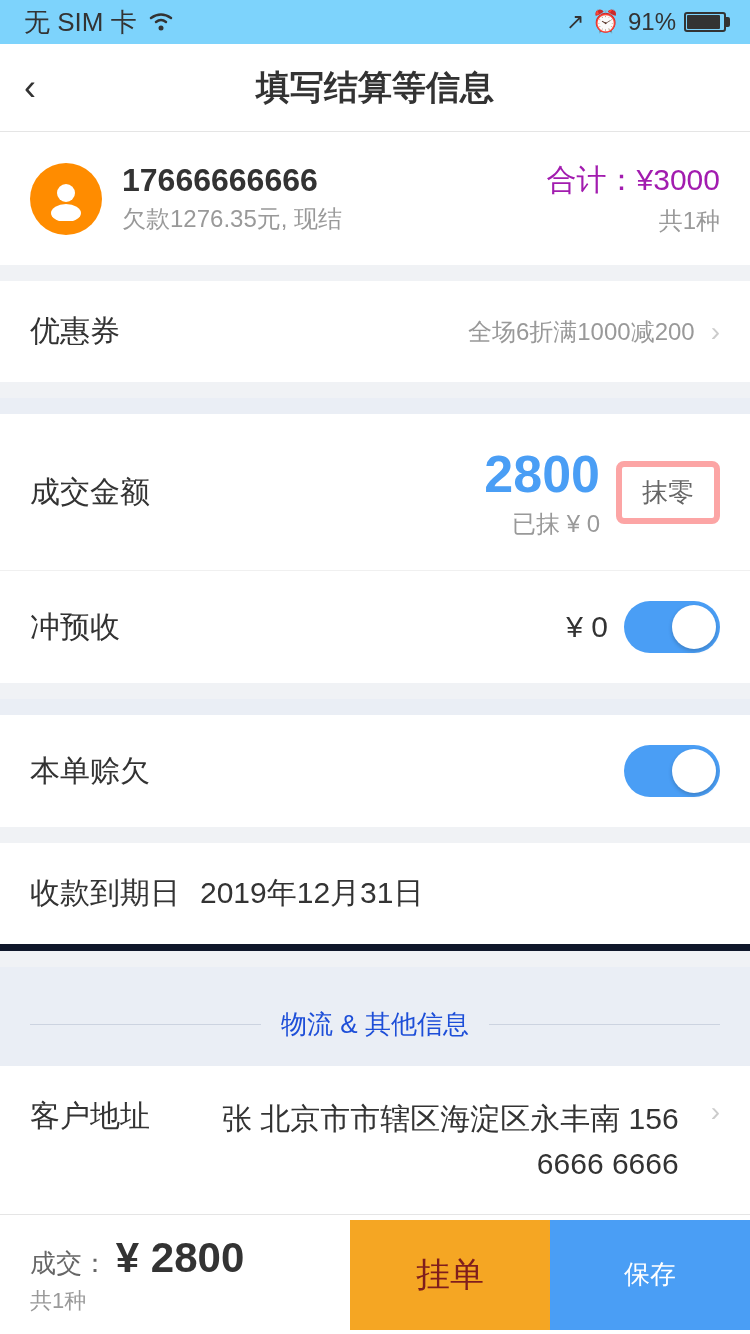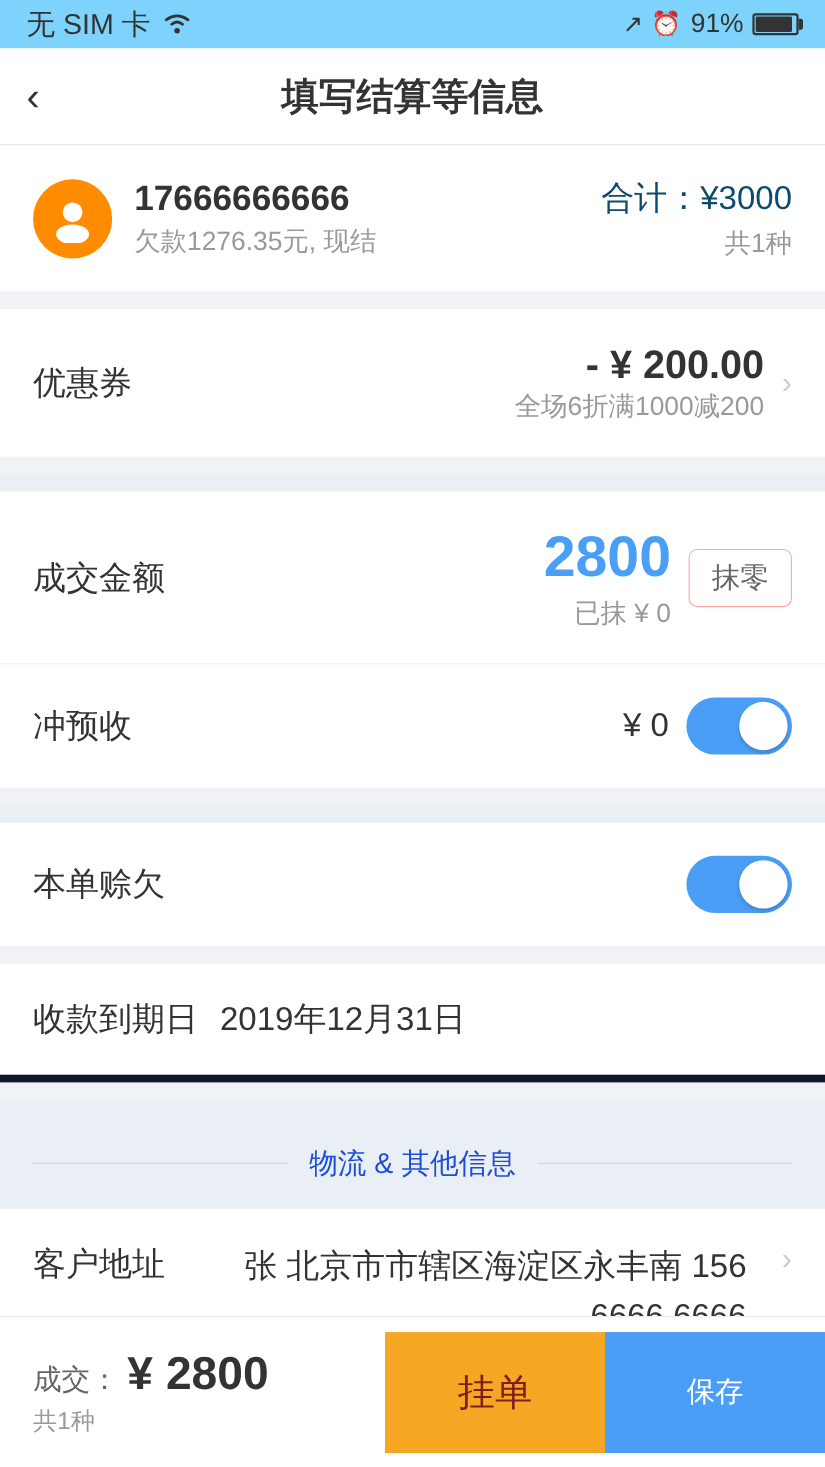--- a/index.html
+++ b/index.html
@@ -104,21 +104,21 @@
       display: flex;
       align-items: center;
       justify-content: center;
       flex-shrink: 0;
     }
     .avatar svg { width: 44px; height: 44px; }
     .customer-info {}
     .customer-phone { font-size: 32px; font-weight: 600; color: #333; }
     .customer-sub { font-size: 24px; color: #999; margin-top: 4px; }
     .customer-right { text-align: right; }
-    .total-amount { font-size: 30px; color: #0c4a6e; }
+    .total-amount { font-size: 30px; color: #a21caf; }
     .total-count { font-size: 24px; color: #999; margin-top: 4px; }
 
     
     .section {
       background: #fff;
       margin-bottom: 16px;
     }
 
     .row {
       display: flex;
@@ -150,21 +150,21 @@
       color: #ccc;
     }
 
     
     .deal-amount-num {
       font-size: 52px;
       font-weight: 600;
       color: #4a9ef5;
     }
     .round-zero-btn {
-      border: 1px solid #fca5a5;
+      border: 6px solid #fca5a5;
       border-radius: 8px;
       padding: 8px 20px;
       font-size: 26px;
       color: #666;
       background: #fff;
       cursor: pointer;
     }
     .deal-row-right { text-align: right; }
     .deal-erased { font-size: 24px; color: #999; margin-top: 4px; }
 
@@ -235,21 +235,21 @@
     }
     .address-label { font-size: 30px; color: #333; flex-shrink: 0; }
     .address-value { font-size: 30px; color: #333; flex: 1; text-align: right; line-height: 1.5; }
 
     
     .bottom-bar {
       position: fixed;
       bottom: 0;
       left: 0;
       width: 750px;
-      height: 138px;
+      height: 120px;
       background: #fff;
       display: flex;
       align-items: center;
       border-top: 1px solid #e5e5e5;
     }
     .bottom-summary {
       flex: 1;
       padding: 0 30px;
     }
     .bottom-deal { font-size: 26px; color: #666; }
@@ -334,21 +334,20 @@
       <div class="total-amount">合计：¥3000</div>
       <div class="total-count">共1种</div>
     </div>
   </div>
 
   <div class="section">
     <div class="row">
       <span class="row-label">优惠券</span>
       <div class="row-right">
         <div class="row-value-container">
-          <div class="coupon-discount">- ¥ 200.00</div>
           <div class="coupon-desc">全场6折满1000减200</div>
         </div>
         <span class="chevron-icon">›</span>
       </div>
     </div>
   </div>
 
   <div class="gray-section"></div>
 
   <div class="section">

